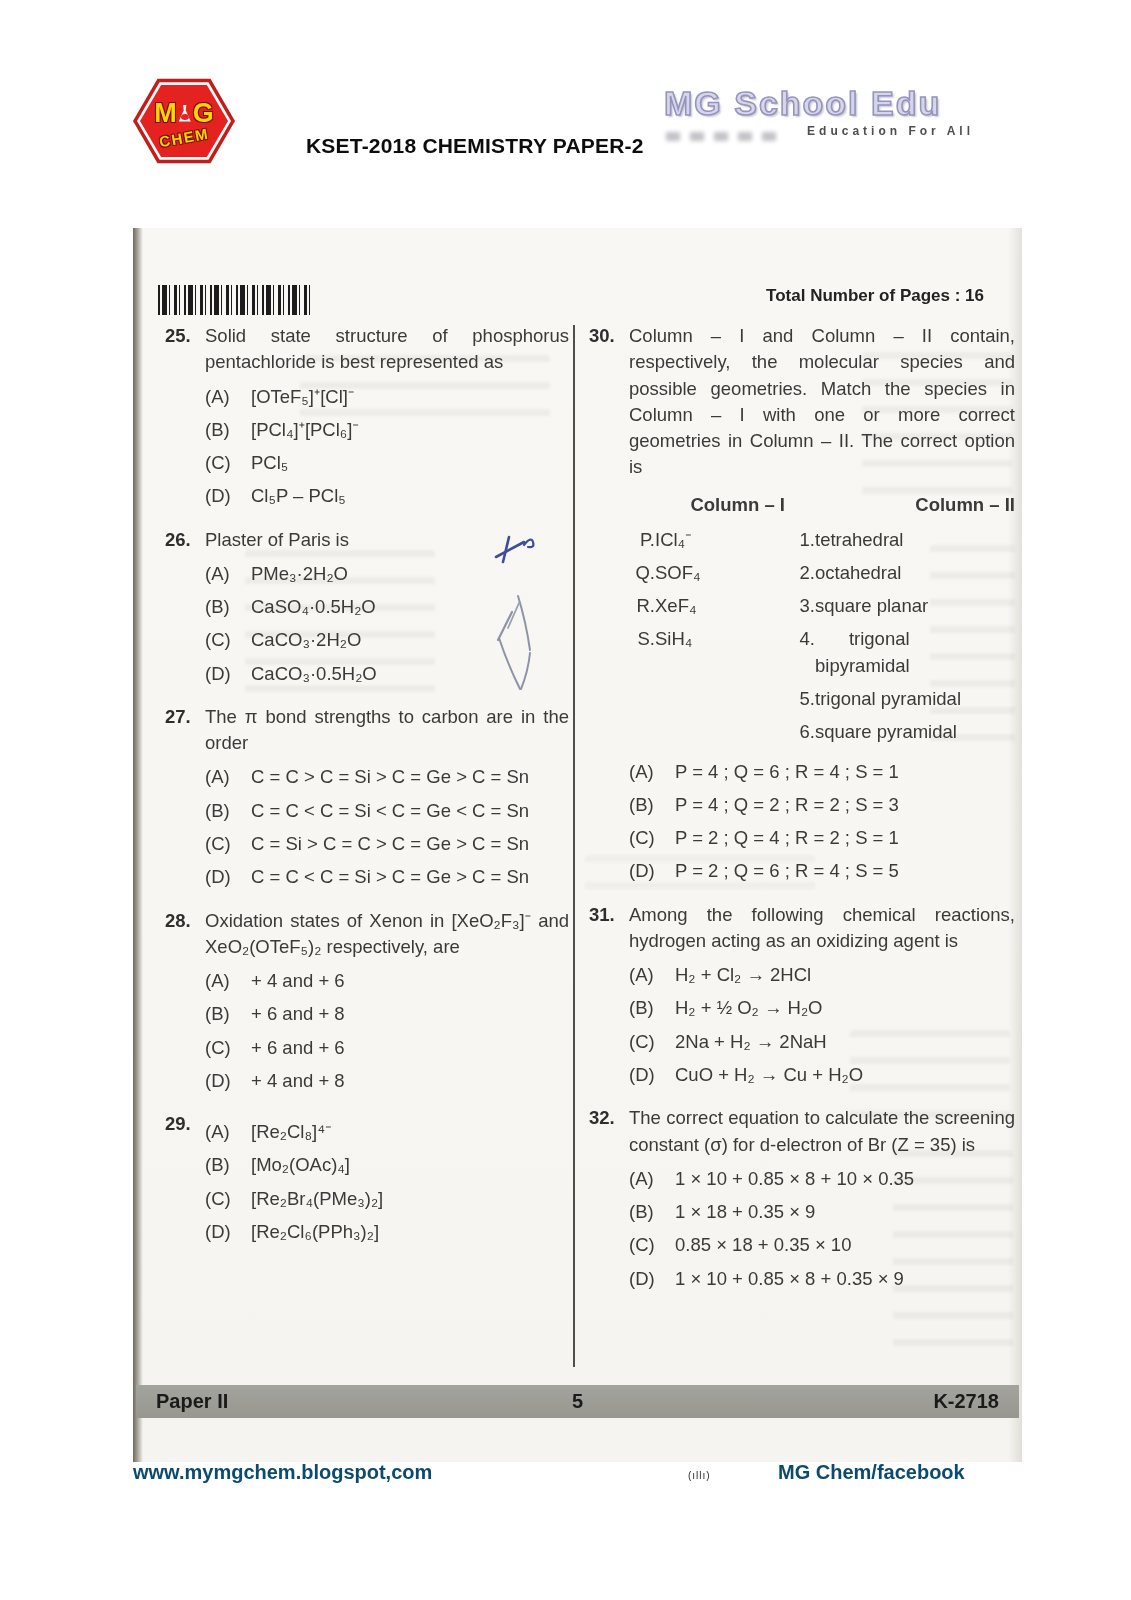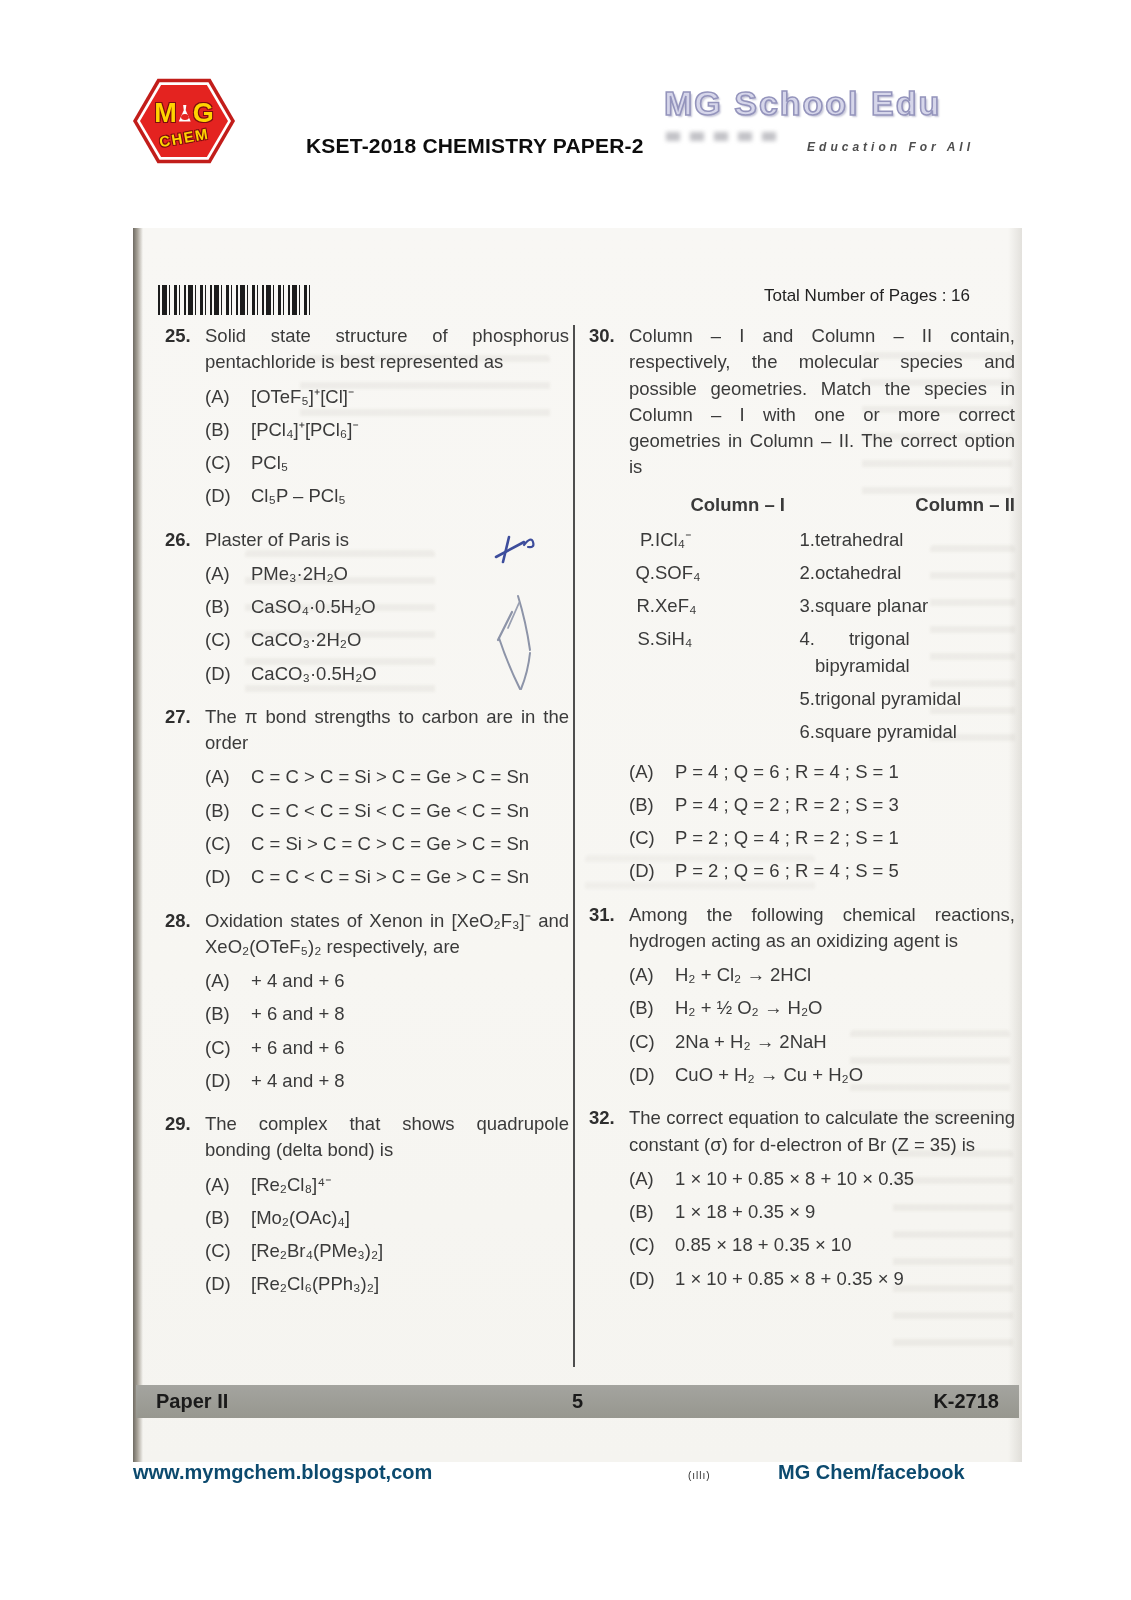--- a/index.html
+++ b/index.html
@@ -27,37 +27,37 @@
     background:#e42320;border-radius:50%;}
   .logo-chem{font-size:15px;font-weight:800;color:#ffd400;letter-spacing:1.5px;line-height:1;
     transform:rotate(-10deg);margin-top:3px;
     text-shadow:1px 1px 0 #7c0e0e,-1px -1px 0 #7c0e0e,1px -1px 0 #7c0e0e,-1px 1px 0 #7c0e0e;}
   .doc-title{position:absolute;left:306px;top:134px;font-size:21px;font-weight:bold;
     color:#0d0d0d;letter-spacing:.2px;}
   .brand{position:absolute;left:664px;top:84px;width:310px;}
   .brand-name{font-size:34px;font-weight:bold;letter-spacing:2px;color:#d6d6ea;
     -webkit-text-stroke:1.6px #9494bc;text-shadow:2px 2px 2px #c6c6d8;white-space:nowrap;}
   .brand-tagline{text-align:right;font-size:12px;font-weight:bold;letter-spacing:4px;
-    color:#4e4e4e;margin-top:17px;white-space:nowrap;font-style:italic;}
+    color:#4e4e4e;margin-top:1px;white-space:nowrap;}
   .brand-reflection{position:absolute;left:2px;top:48px;width:118px;height:9px;
     background:repeating-linear-gradient(90deg,rgba(120,120,130,.45) 0 14px,transparent 14px 24px);
     filter:blur(2px);}
   
   .page{position:absolute;left:133px;top:228px;width:889px;height:1234px;
     background:linear-gradient(180deg,#f8f7f4 0%,#f7f6f2 60%,#f5f4f0 100%);}
   .page-edge-left{position:absolute;left:0;top:0;width:10px;height:100%;
     background:linear-gradient(90deg,#6e6a62 0,#a8a399 45%,rgba(200,196,188,0) 100%);}
   .page-edge-right{position:absolute;right:0;top:0;width:14px;height:100%;
     background:linear-gradient(90deg,rgba(150,145,135,0) 0,rgba(150,145,135,.22) 100%);}
   .barcode{position:absolute;left:25px;top:57px;width:154px;height:30px;
     background:repeating-linear-gradient(90deg,
       #1c1c1c 0 2px,#f8f7f4 2px 4px,#1c1c1c 4px 9px,#f8f7f4 9px 11px,
       #1c1c1c 11px 12px,#f8f7f4 12px 16px,#1c1c1c 16px 19px,#f8f7f4 19px 21px,
       #1c1c1c 21px 22px,#f8f7f4 22px 26px);}
-  .total-pages{position:absolute;top:58px;right:52px;font-size:17px;font-weight:normal;color:#222;}
+  .total-pages{position:absolute;top:58px;right:38px;font-size:17px;font-weight:bold;color:#222;}
   .divider{position:absolute;left:440px;top:97px;width:2px;height:1042px;background:#4e4e4e;}
   .col{position:absolute;top:95px;height:1062px;overflow:hidden;font-size:18.5px;line-height:1.42;}
   .col-left{left:32px;width:404px;}
   .col-right{left:456px;width:426px;}
   .q{display:flex;margin-bottom:17px;}
   .qnum{flex:0 0 40px;font-weight:bold;color:#2e2e2e;}
   .qbody{flex:1;min-width:0;}
   .qtext{text-align:justify;}
   .opts{margin-top:8px;}
   .opt{display:flex;margin-top:7px;}
@@ -239,21 +239,20 @@
             <span class="olabel">(D)</span>
             <span class="otext">+ 4 and + 8</span>
           </div>
         </div>
       </div>
     </div>
 
     <div class="q">
       <div class="qnum">29.</div>
       <div class="qbody">
-        <div class="qtext">The complex that shows quadrupole bonding (delta bond) is</div>
         <div class="opts">
           <div class="opt">
             <span class="olabel">(A)</span>
             <span class="otext">[Re₂Cl₈]⁴⁻</span>
           </div>
           <div class="opt">
             <span class="olabel">(B)</span>
             <span class="otext">[Mo₂(OAc)₄]</span>
           </div>
           <div class="opt">

